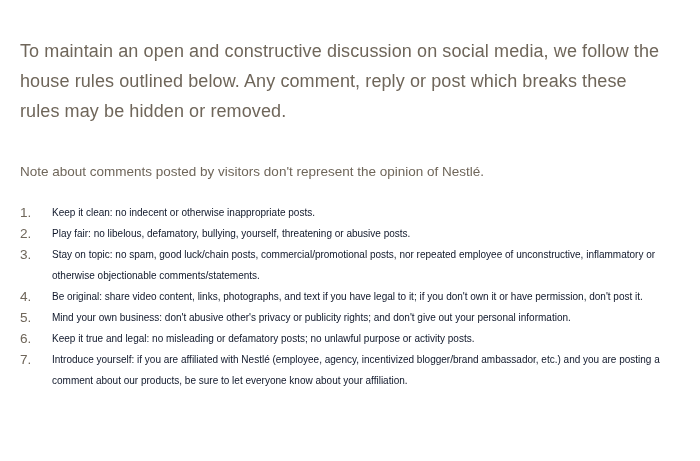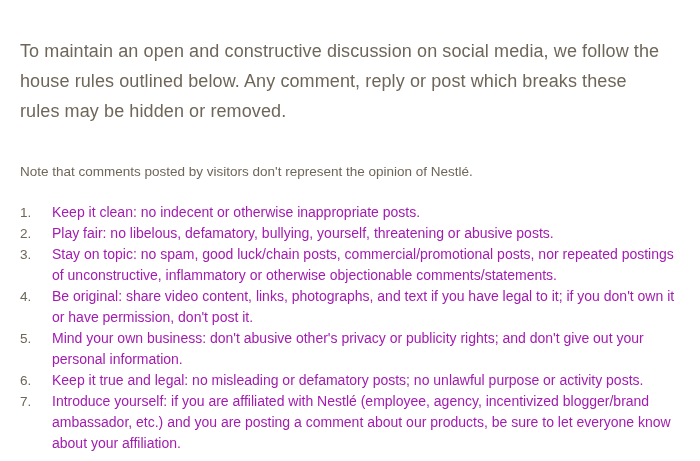--- a/index.html
+++ b/index.html
@@ -69,50 +69,50 @@
     flex: 0 0 32px;
     width: 32px;
     text-align: left;
     color: #6f665a;
     font-size: 13.6px;
     line-height: 21px;
   }
 
   .rule-text {
     flex: 1 1 auto;
-    color: #a21caf;
-    font-size: 14px;
+    color: #0f172a;
+    font-size: 10px;
     line-height: 21px;
     padding-right: 2px;
   }
 </style>
 </head>
 <body>
 
 <div class="page">
 
   <p class="intro">To maintain an open and constructive discussion on social media, we follow the house rules outlined below. Any comment, reply or post which breaks these rules may be hidden or removed.</p>
 
-  <p class="note">Note that comments posted by visitors don't represent the opinion of Nestlé.</p>
+  <p class="note">Note about comments posted by visitors don't represent the opinion of Nestlé.</p>
 
   <div class="rules">
 
     <div class="rule-row">
       <span class="rule-num">1.</span>
       <span class="rule-text">Keep it clean: no indecent or otherwise inappropriate posts.</span>
     </div>
 
     <div class="rule-row">
       <span class="rule-num">2.</span>
       <span class="rule-text">Play fair: no libelous, defamatory, bullying, yourself, threatening or abusive posts.</span>
     </div>
 
     <div class="rule-row">
       <span class="rule-num">3.</span>
-      <span class="rule-text">Stay on topic: no spam, good luck/chain posts, commercial/promotional posts, nor repeated postings of unconstructive, inflammatory or otherwise objectionable comments/statements.</span>
+      <span class="rule-text">Stay on topic: no spam, good luck/chain posts, commercial/promotional posts, nor repeated employee of unconstructive, inflammatory or otherwise objectionable comments/statements.</span>
     </div>
 
     <div class="rule-row">
       <span class="rule-num">4.</span>
       <span class="rule-text">Be original: share video content, links, photographs, and text if you have legal to it; if you don't own it or have permission, don't post it.</span>
     </div>
 
     <div class="rule-row">
       <span class="rule-num">5.</span>
       <span class="rule-text">Mind your own business: don't abusive other's privacy or publicity rights; and don't give out your personal information.</span>

